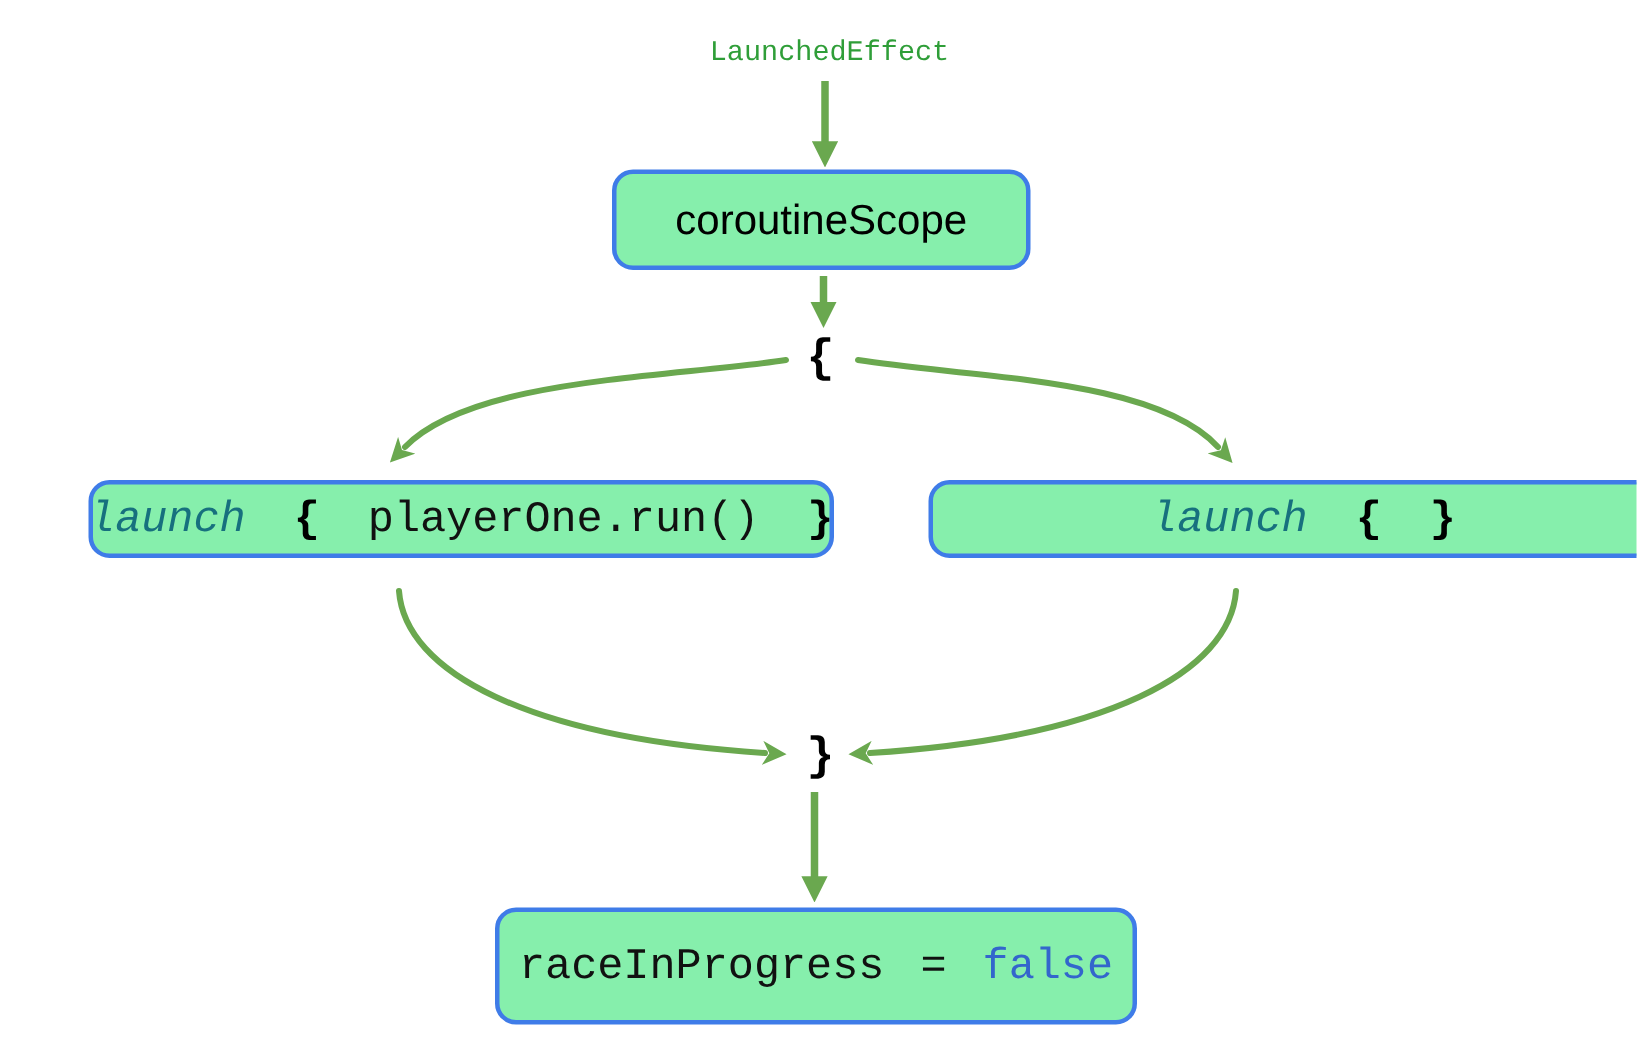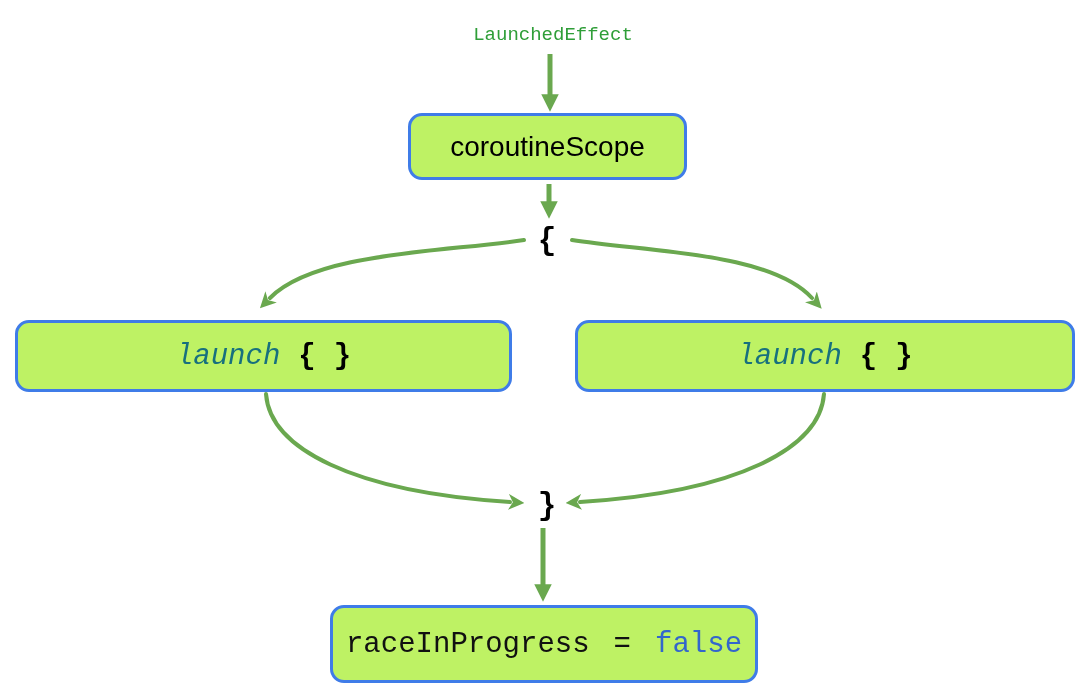--- a/index.html
+++ b/index.html
@@ -37,38 +37,38 @@
     position: absolute;
     left: 553px; top: 22px;
     transform: translateX(-50%);
     font-family: "Liberation Mono", monospace;
     font-size: 19px; line-height: 26px;
     color: var(--label-green);
     white-space: nowrap;
   }
   .box {
     position: absolute;
-    background: #bef264;
+    background: #86efac;
     border: 3px solid var(--border-blue);
     border-radius: 14px;
     display: flex;
     align-items: center;
     justify-content: center;
     white-space: nowrap;
   }
   .scope-box {
     left: 408px; top: 113px; width: 279px; height: 67px;
     font-family: "Liberation Sans", sans-serif;
     font-size: 28px; color: #000000;
   }
   .code {
     font-family: "Liberation Mono", monospace;
     font-size: 29px; color: var(--code-black);
   }
-  .branch-box { top: 320px; height: 72px; column-gap: 18px; }
+  .branch-box { top: 320px; height: 52px; column-gap: 32px; margin-left: 44px; }
   .branch-left  { left: 15px;  width: 497px; }
   .branch-right { left: 575px; width: 500px; }
   .result-box { left: 330px; top: 605px; width: 428px; height: 78px; column-gap: 19px; gap: 24px; }
 
   .kw { font-style: italic; color: var(--keyword-teal); }
   .br { font-weight: bold; color: #000000; }
   .val { color: var(--value-blue); }
 
   .flow-brace {
     position: absolute;
@@ -108,20 +108,21 @@
 
   <div class="box scope-box">
     <span>coroutineScope</span>
   </div>
 
   <div class="flow-brace brace-open">{</div>
 
   <div class="box code branch-box branch-left">
     <span class="kw">launch</span>
     <span class="br">{</span>
+    <span>playerOne.run()</span>
     <span class="br">}</span>
   </div>
 
   <div class="box code branch-box branch-right">
     <span class="kw">launch</span>
     <span class="br">{</span>
     <span class="br">}</span>
   </div>
 
   <div class="flow-brace brace-close">}</div>

